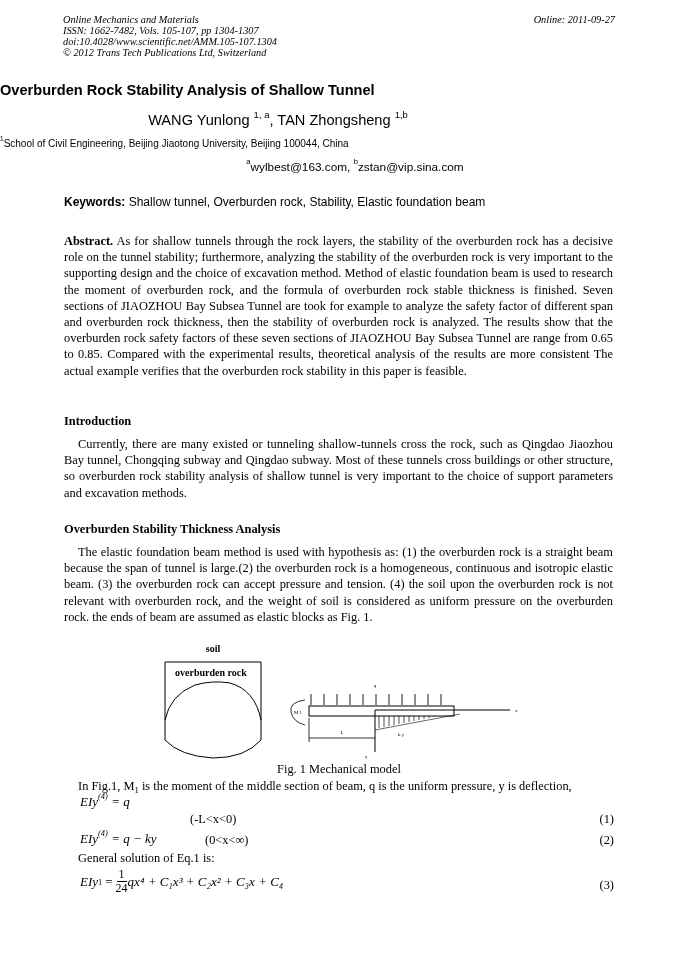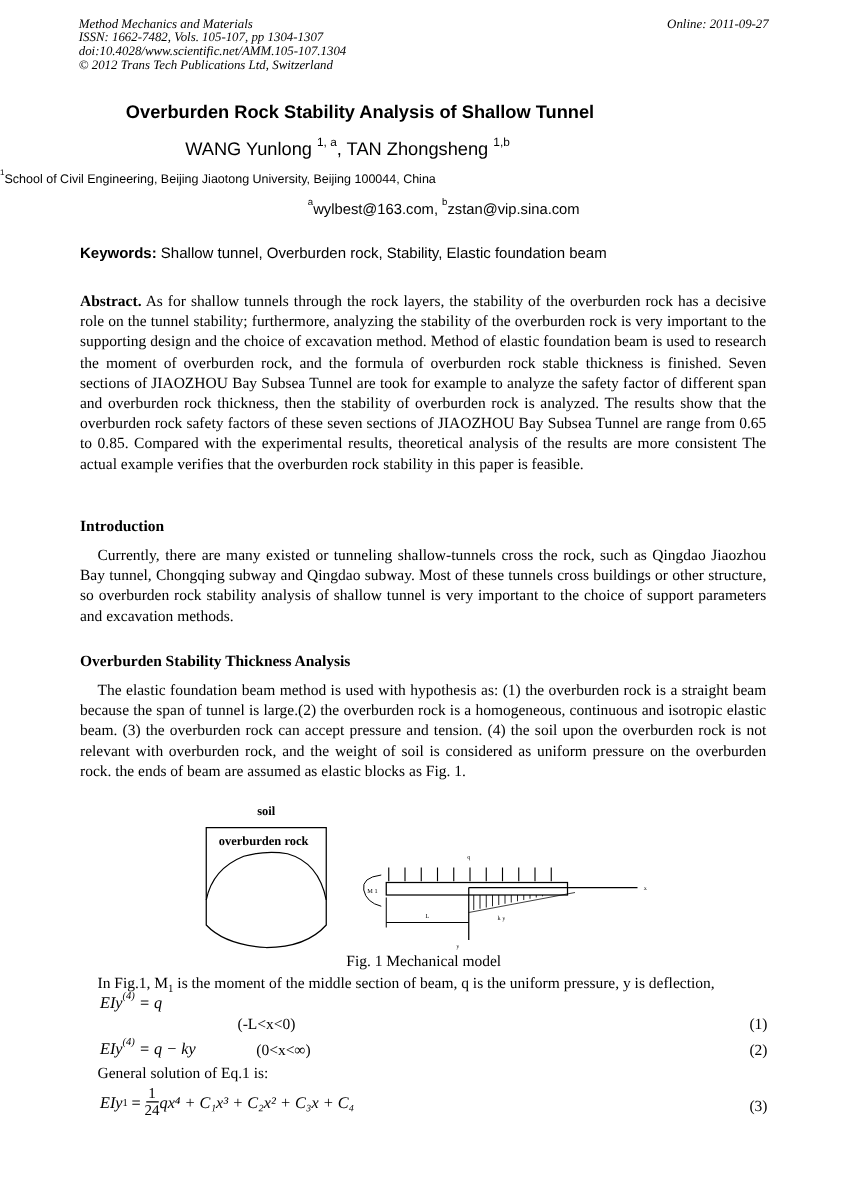--- a/index.html
+++ b/index.html
@@ -1,41 +1,41 @@
 <!DOCTYPE html>
 <html><head>
 <meta charset="utf-8">
 <style>
   html, body { margin: 0; padding: 0; background: #ffffff; }
   body { width: 678px; height: 959px; position: relative; overflow: hidden; color: #000; }
   .serif { font-family: "Liberation Serif", "DejaVu Serif", serif; }
   .sans { font-family: "Liberation Sans", "DejaVu Sans", sans-serif; }
   .header-left { position: absolute; left: 63px; top: 14px; font-size: 10.3px; line-height: 11px; font-style: italic; }
   .header-right { position: absolute; right: 63px; top: 14px; font-size: 10.3px; line-height: 11px; font-style: italic; }
-  .title { position: absolute; left: 0; width: 576px; top: 82px; text-align: center; font-size: 14.6px; font-weight: bold; }
+  .title { position: absolute; left: 0; width: 576px; top: 82px; text-align: left; font-size: 14.6px; font-weight: bold; }
   .authors { position: absolute; left: 0; width: 556px; top: 112px; text-align: center; font-size: 14.6px; }
   .affil { position: absolute; left: 0; width: 550px; top: 138px; font-size: 10px; }
   .emails { position: absolute; left: 16px; width: 678px; top: 160px; text-align: center; font-size: 11.8px; }
   sup { font-size: 65%; vertical-align: top; position: relative; top: -3px; }
   .keywords { position: absolute; left: 64px; top: 195px; font-size: 12px; }
   .keywords b { font-weight: bold; }
   .para { position: absolute; left: 64px; width: 549px; font-size: 12.4px; line-height: 16.2px; text-align: justify; }
   .para.indent { text-indent: 14px; }
   .heading { position: absolute; left: 64px; font-size: 12.4px; font-weight: bold; }
   .figure { position: absolute; left: 150px; top: 640px; width: 390px; height: 125px; }
   .caption { position: absolute; left: 0; width: 678px; top: 762px; text-align: center; font-size: 12.4px; }
   .eq { position: absolute; font-size: 13px; font-style: italic; }
   .eqcond { position: absolute; font-size: 12.4px; }
   .eqnum { position: absolute; right: 64px; font-size: 12.4px; }
 </style>
 </head>
 <body>
 
 <div class="header-left serif">
-  <div>Method Mechanics and Materials</div>
+  <div>Online Mechanics and Materials</div>
   <div>ISSN: 1662-7482, Vols. 105-107, pp 1304-1307</div>
   <div>doi:10.4028/www.scientific.net/AMM.105-107.1304</div>
   <div>© 2012 Trans Tech Publications Ltd, Switzerland</div>
 </div>
 <div class="header-right serif">Online: 2011-09-27</div>
 
 <div class="title sans">Overburden Rock Stability Analysis of Shallow Tunnel</div>
 
 <div class="authors sans">
   <span>WANG Yunlong </span><sup>1, a</sup><span>, </span><span>TAN Zhongsheng </span><sup>1,b</sup>

